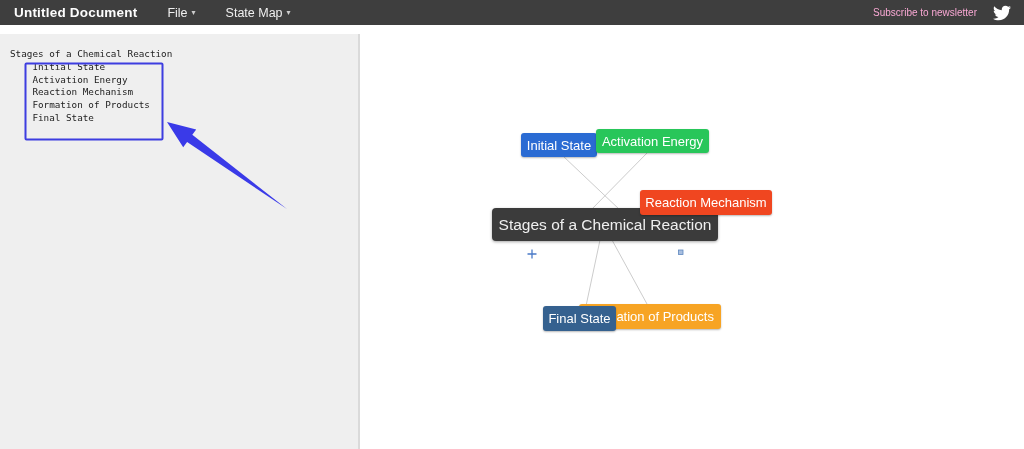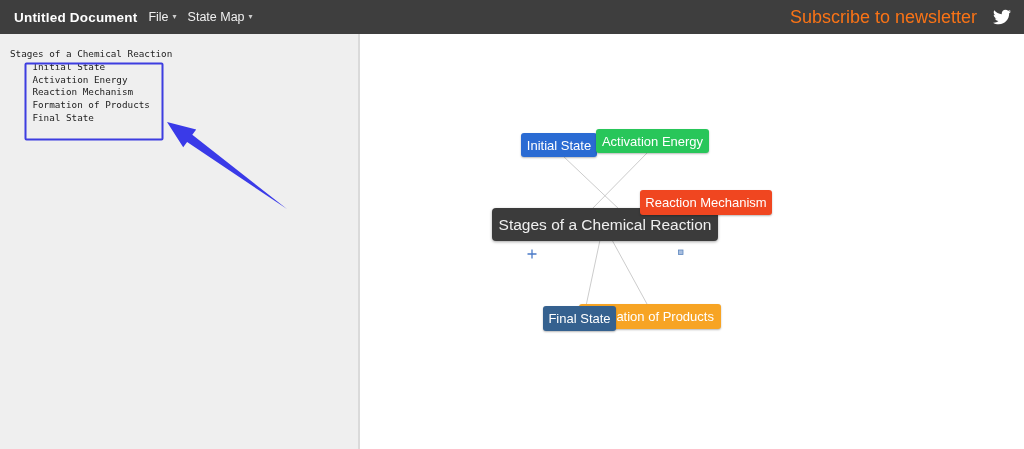--- a/index.html
+++ b/index.html
@@ -5,36 +5,36 @@
   * { margin: 0; padding: 0; box-sizing: border-box; }
   html, body { width: 1024px; height: 449px; overflow: hidden; }
   body {
     font-family: "Liberation Sans", sans-serif;
     position: relative;
     background: #ffffff;
   }
 
   
   .topbar {
-    position: absolute; left: 0; top: 0; width: 1024px; height: 34px;
+    position: absolute; left: 0; top: 0; width: 1024px; height: 25px;
     background: #3e3e3e;
     display: flex; align-items: center;
     color: #f5f5f5;
   }
   .doc-title {
     margin-left: 14px; font-size: 13.5px; font-weight: 700;
     letter-spacing: 0.2px; color: #fdfdfd; cursor: pointer;
   }
   .menu {
-    margin-left: 11px; font-size: 12.5px; color: #f0f0f0;
+    margin-left: 30px; font-size: 12.5px; color: #f0f0f0;
     display: flex; align-items: center; cursor: pointer;
   }
   .menu .caret { font-size: 8px; color: #cccccc; margin-left: 4px; line-height: 1; }
   .subscribe {
-    margin-left: auto; font-size: 18px; color: #f97316; cursor: pointer; text-align: right;
+    margin-left: auto; font-size: 10px; color: #f9a8d4; cursor: pointer; text-align: right;
   }
   .twitter {
     margin-left: 12px; margin-right: 9px; width: 26px; height: 22px;
     display: flex; align-items: center; justify-content: center; cursor: pointer;
   }
 
   
   .editor-panel {
     position: absolute; left: 0; top: 34px; width: 360px; height: 415px;
     background: #efefef; border-right: 2px solid #dadada;

